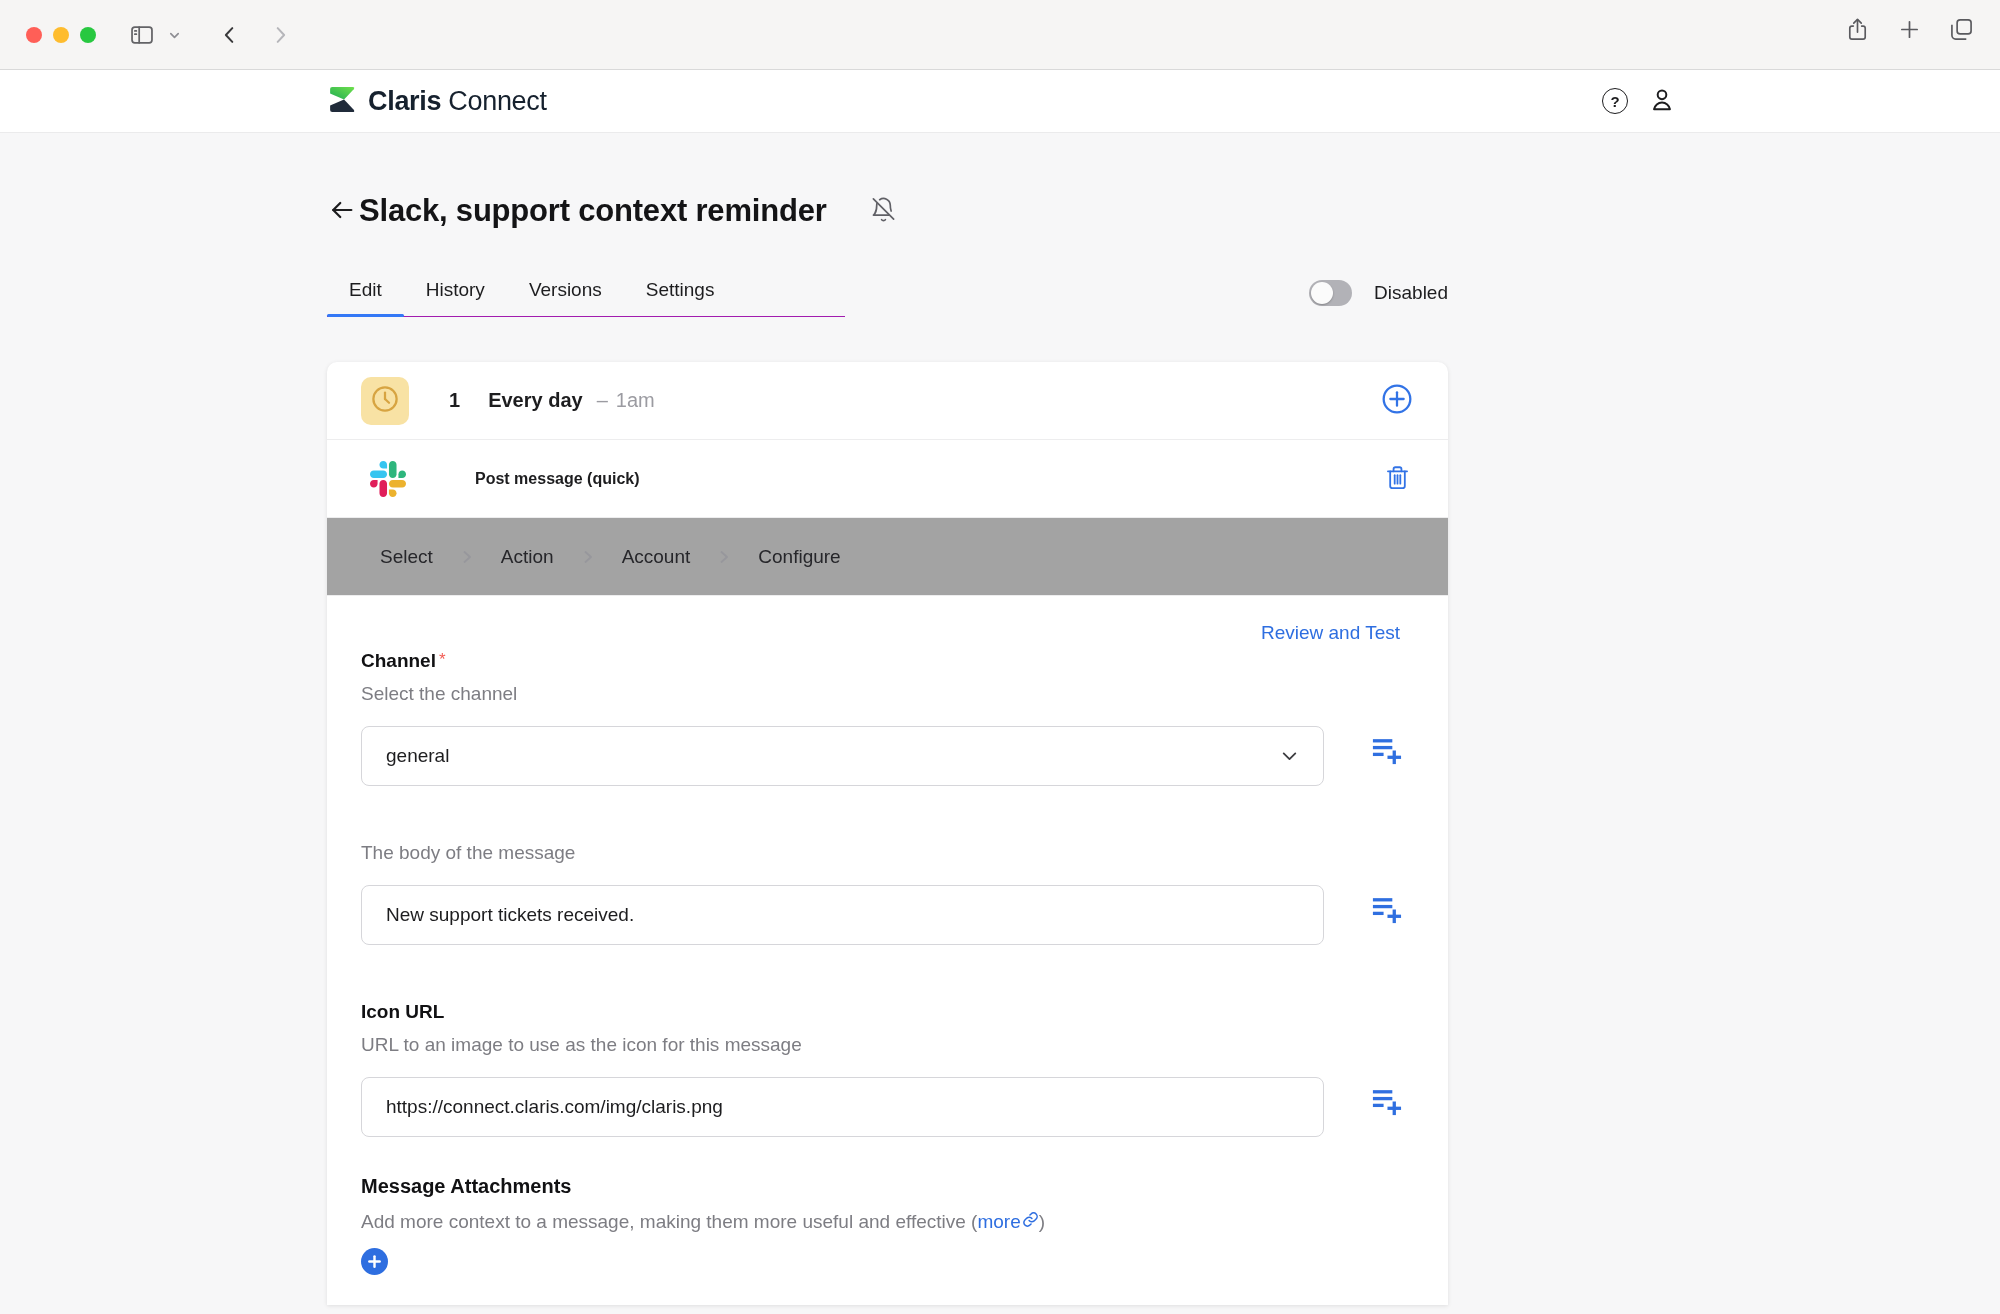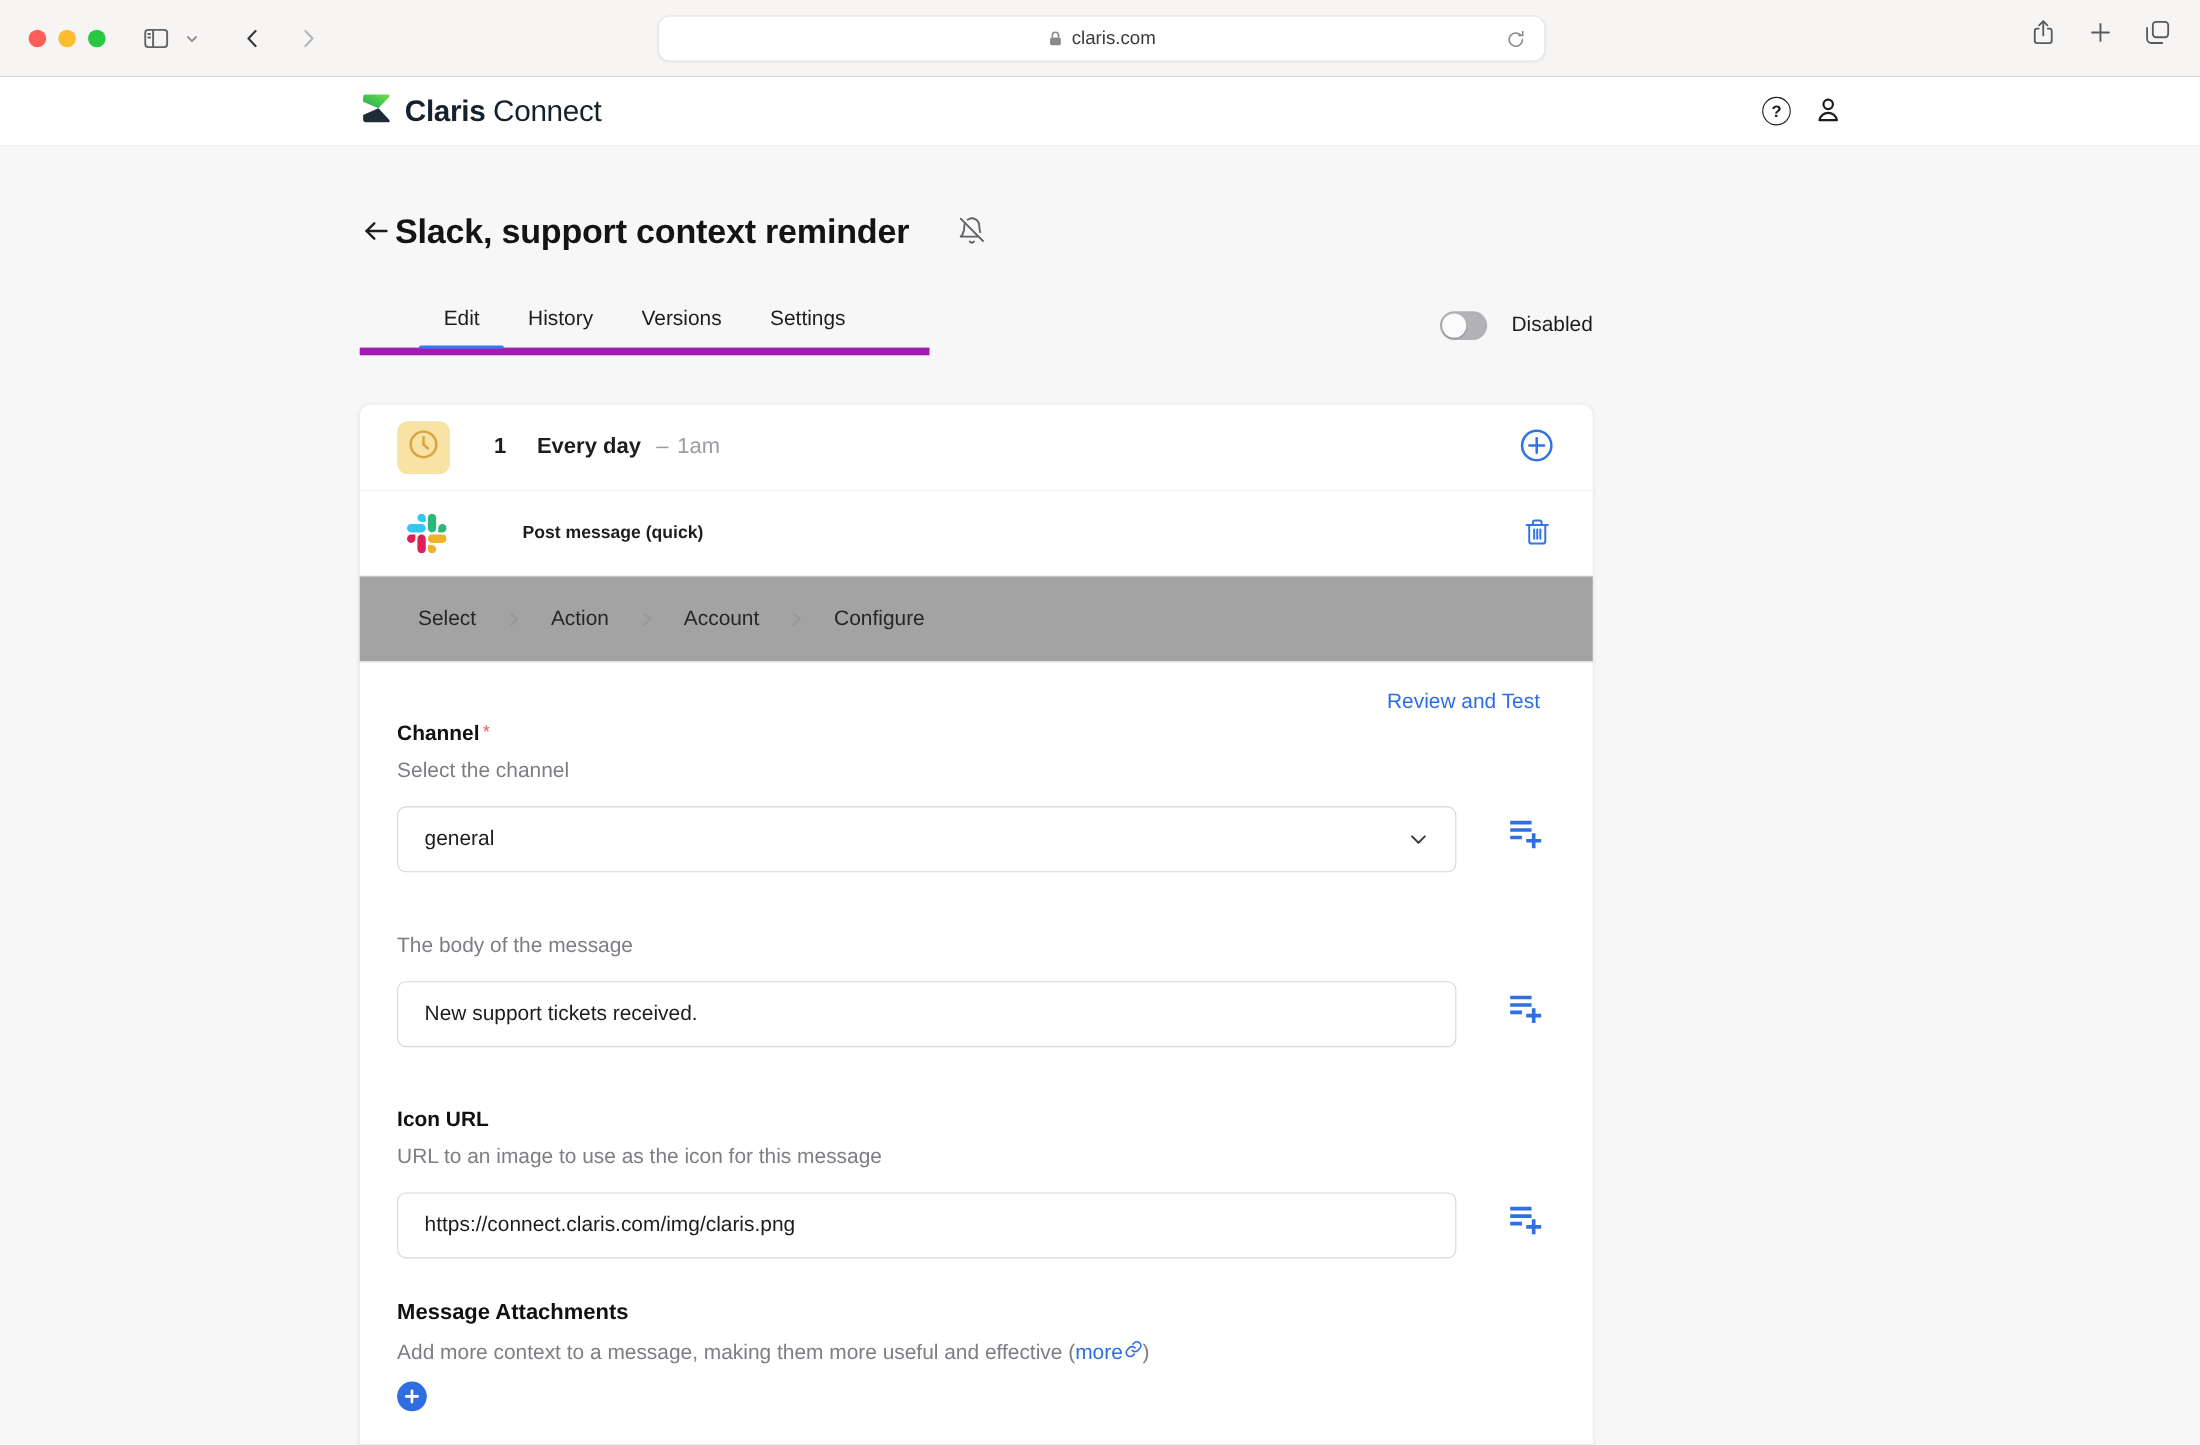--- a/index.html
+++ b/index.html
@@ -28,21 +28,21 @@
   .help-btn { width:26px; height:26px; border:1.8px solid #1d1d1f; border-radius:50%; font-size:15px; font-weight:700; color:#1d1d1f; display:flex; align-items:center; justify-content:center; }
 
   
   .content { margin-left:327px; width:1121px; }
   .title-row { display:flex; align-items:center; margin-top:60px; }
   .back-btn { width:30px; height:30px; color:#1d1d1f; display:flex; align-items:center; justify-content:center; margin-right:2px; }
   h1.page-title { font-size:31px; font-weight:700; letter-spacing:-.2px; color:#141416; }
   .mute-btn { margin-left:42px; color:#606066; width:30px; height:30px; display:flex; align-items:center; justify-content:center; }
 
   .tabs-row { display:flex; align-items:center; margin-top:40px; }
-  .tabs { display:flex; width:518px; border-bottom:7px solid #a21caf;justify-content:center; }
+  .tabs { display:flex; width:518px; border-bottom:1px solid #a21caf; }
   .tab { position:relative; font-size:19px; color:#1d1d1f; padding:10px 22px 15px; }
   .tab.active::after { content:""; position:absolute; left:0; right:0; bottom:-1px; height:3px; background:#3478f6; border-radius:2px; }
   .toggle-group { margin-left:auto; display:flex; align-items:center; gap:22px; }
   .switch { width:43px; height:26px; border-radius:13px; background:#b2b2b7; position:relative; }
   .switch .knob { position:absolute; left:2px; top:2px; width:22px; height:22px; border-radius:50%; background:#fbfbfb; box-shadow:0 1px 2px rgba(0,0,0,.25); }
   .toggle-label { font-size:19px; color:#1d1d1f; }
 
   
   .card { margin-top:45px; background:#ffffff; border-radius:10px 10px 0 0; box-shadow:0 1px 4px rgba(0,0,0,.10); min-height:909px; }
   .step-row { height:78px; display:flex; align-items:center; padding:0 34px; border-bottom:1px solid #ededee; cursor:pointer; }
@@ -114,37 +114,20 @@
     </span>
   </button>
   <button class="chrome-btn" style="left:262px; color:#b6b6ba">
     <span>
       <svg width="22" height="22" viewBox="0 0 24 24" fill="none" stroke="currentColor" stroke-width="2.2" stroke-linecap="round" stroke-linejoin="round">
           <polyline points="9.5 4.5 16.5 12 9.5 19.5"></polyline>
         </svg>
     </span>
   </button>
 
-  <div class="urlbar">
-    <span class="lock">
-      <svg width="15" height="16" viewBox="0 0 16 17" fill="none">
-        <path d="M5 7.5V5.4a3 3 0 016 0v2.1" stroke="#8a8a8e" stroke-width="1.6"></path>
-        <rect x="2.8" y="7.5" width="10.4" height="7.6" rx="1.6" fill="#8a8a8e"></rect>
-      </svg>
-    </span>
-    <span>claris.com</span>
-    <button class="refresh">
-      <span>
-        <svg width="20" height="20" viewBox="0 0 24 24" fill="none" stroke="currentColor" stroke-width="1.7" stroke-linecap="round" stroke-linejoin="round">
-          <path d="M19.3 12a7.3 7.3 0 11-2.1-5.1"></path>
-            <polyline points="19.6 3.2 19.6 7.4 15.4 7.4"></polyline>
-        </svg>
-      </span>
-    </button>
-  </div>
 
   <div class="chrome-right">
     <button style="color:inherit">
       <span>
         <svg width="25" height="25" viewBox="0 0 24 24" fill="none" stroke="currentColor" stroke-width="1.6" stroke-linecap="round" stroke-linejoin="round">
           <path d="M8 8.7H6.6a2 2 0 00-2 2v8.6a2 2 0 002 2h10.8a2 2 0 002-2v-8.6a2 2 0 00-2-2H16"></path>
           <line x1="12" y1="14.6" x2="12" y2="2.6"></line>
           <polyline points="8.4 5.8 12 2.2 15.6 5.8"></polyline>
         </svg>
       </span>

